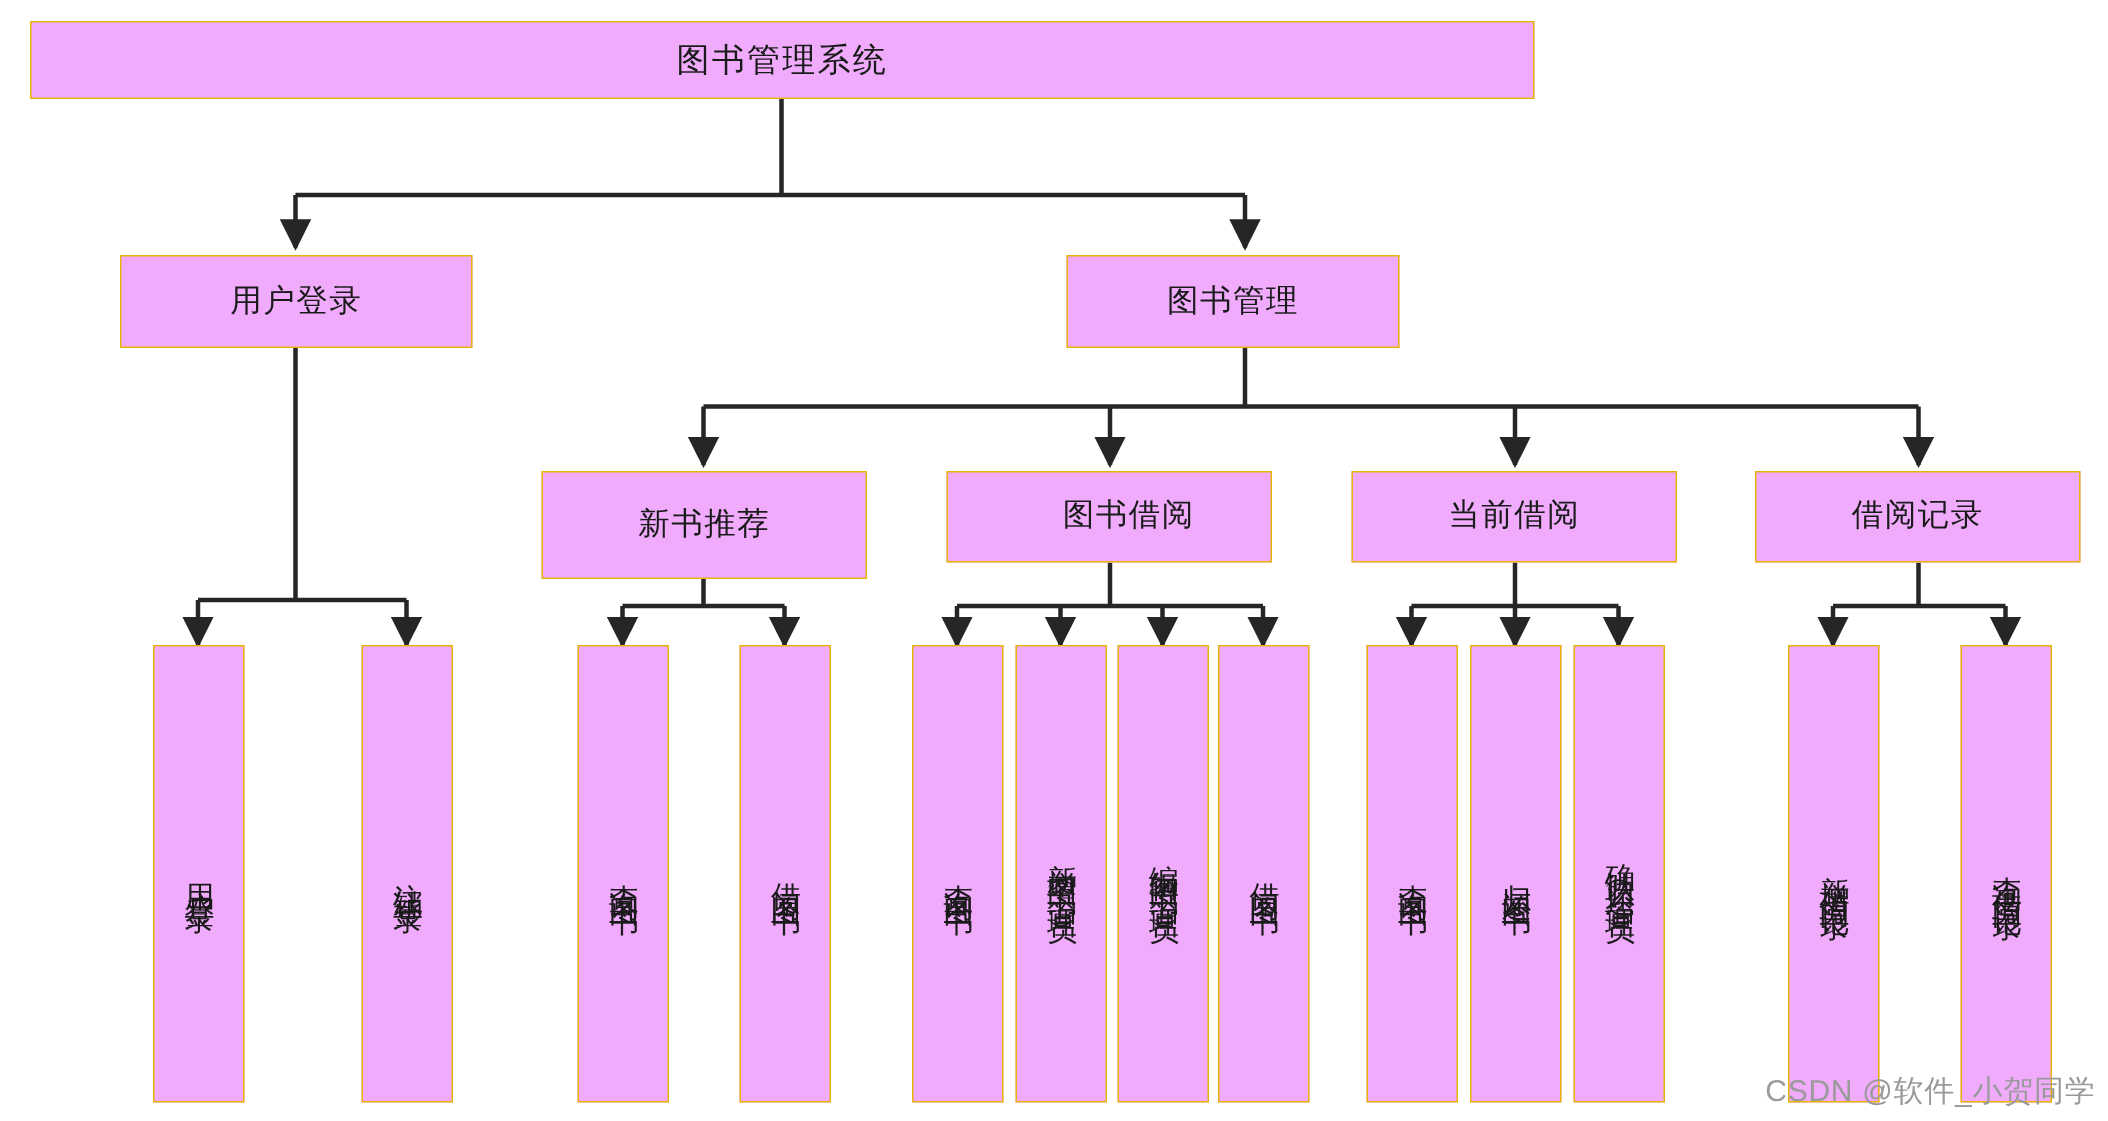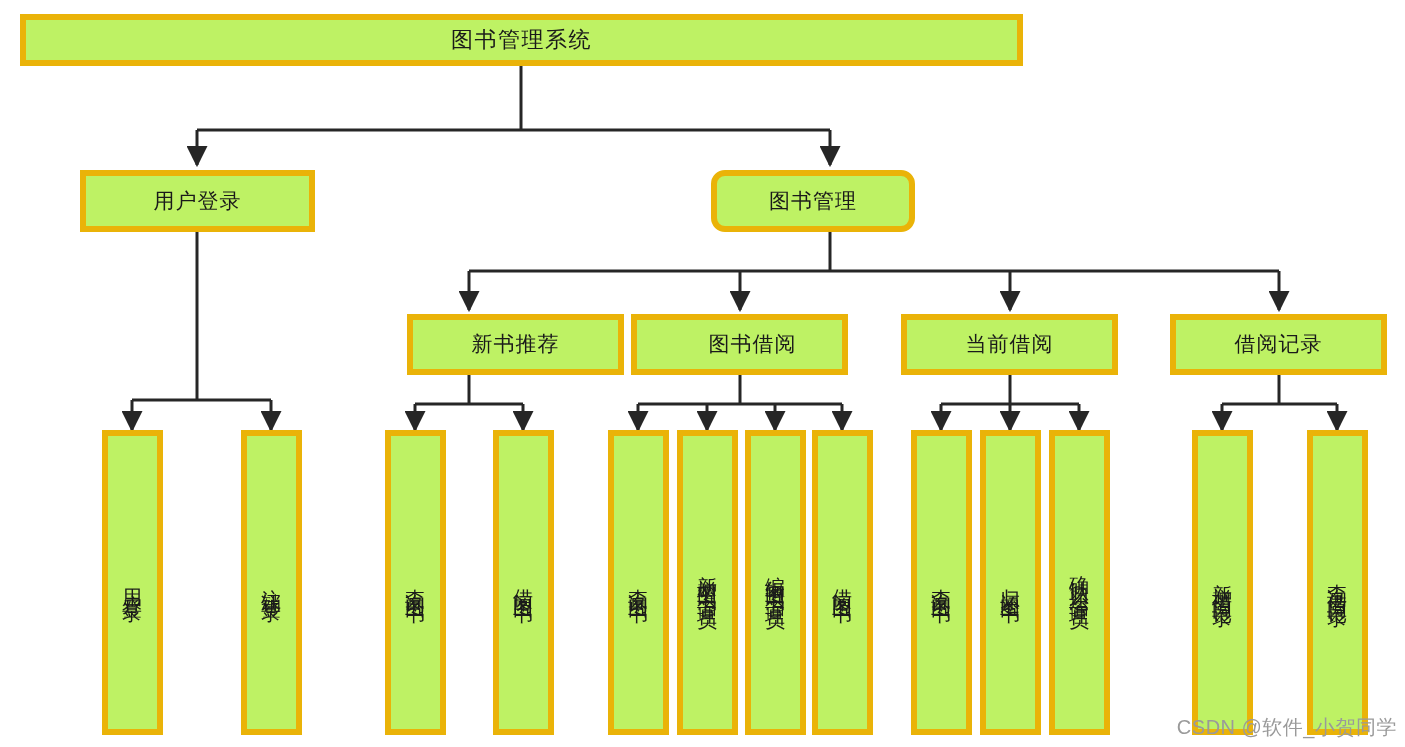--- a/index.html
+++ b/index.html
@@ -18,22 +18,22 @@
   svg#wires{
     position:absolute;
     left:0; top:0;
     width:1405px;
     height:747px;
     pointer-events:none;
   }
   .node{
     position:absolute;
     box-sizing:border-box;
-    background:#bef264;
-    border:6px solid #eab308;
+    background:#f0abfc;
+    border:1px solid #eab308;
     display:flex;
     align-items:center;
     justify-content:center;
     z-index:2;
   }
   .node .label{
     color:#1a1a1a;
     line-height:1.18;
     text-align:center;
     white-space:nowrap;
@@ -126,25 +126,25 @@
     </g>
   </svg>
 
   <div class="node h root" style="left:20px; top:14px; width:1003px; height:52px;">
     <span class="label">图书管理系统</span>
   </div>
 
   <div class="node h" style="left:80px; top:170px; width:235px; height:62px;">
     <span class="label">用户登录</span>
   </div>
-  <div class="node h" style="left:711px; top:170px; width:204px; height:62px;border-radius:14px;">
+  <div class="node h" style="left:711px; top:170px; width:222px; height:62px;">
     <span class="label">图书管理</span>
   </div>
 
-  <div class="node h" style="left:361px; top:314px; width:217px; height:61px;margin-left:46px;">
+  <div class="node h" style="left:361px; top:314px; width:217px; height:72px;">
     <span class="label">新书推荐</span>
   </div>
   <div class="node h" style="left:631px; top:314px; width:217px; height:61px;padding-left:26px;">
     <span class="label">图书借阅</span>
   </div>
   <div class="node h" style="left:1170px; top:314px; width:217px; height:61px;">
     <span class="label">借阅记录</span>
   </div>
   <div class="node h" style="left:901px; top:314px; width:217px; height:61px;">
     <span class="label">当前借阅</span>

